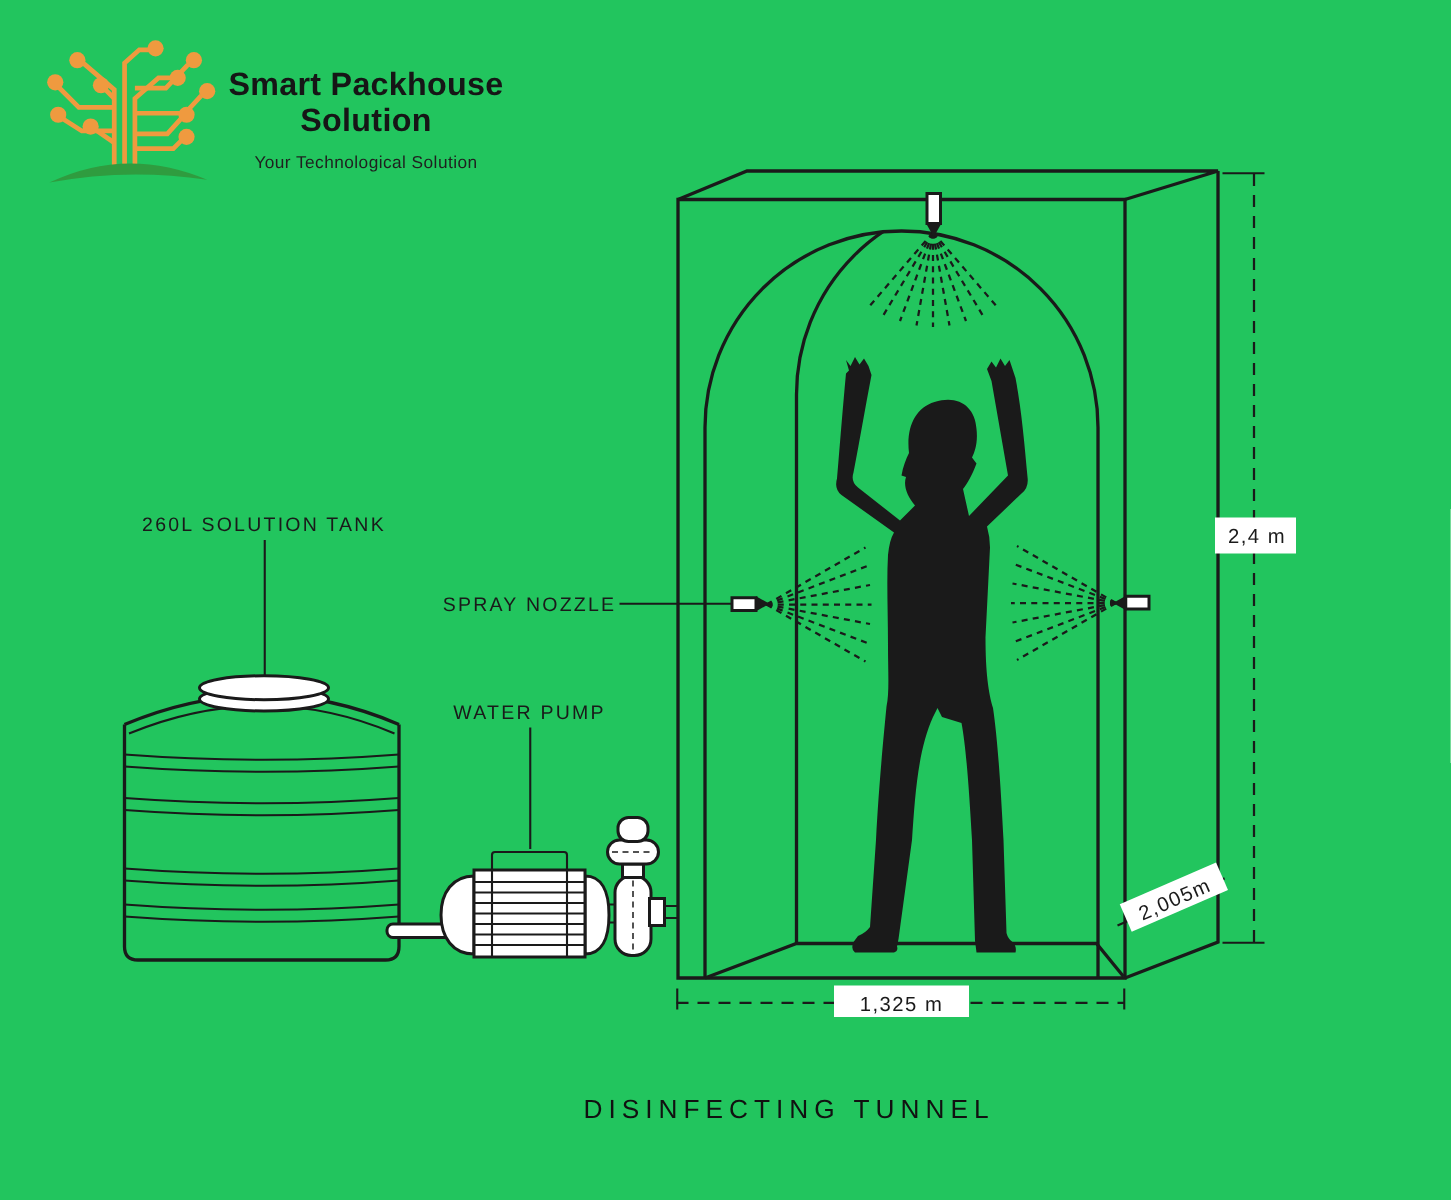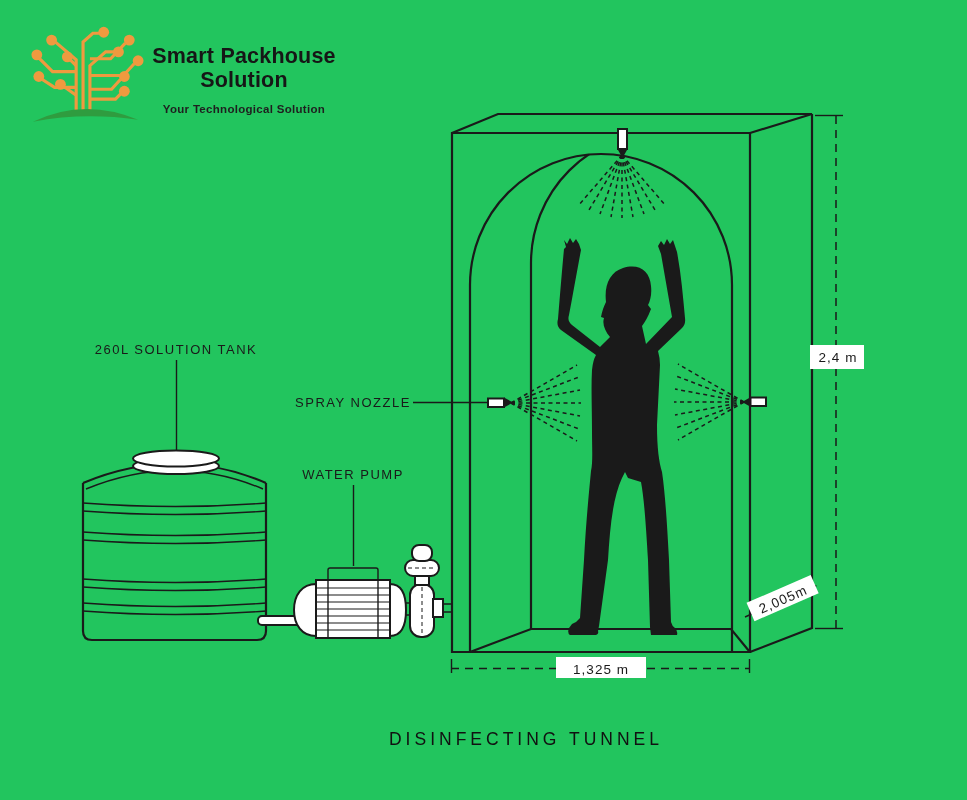--- a/index.html
+++ b/index.html
@@ -6,21 +6,21 @@
   .stage{
     position:relative;width:967px;height:800px;background:#22c55e;overflow:hidden;
     font-family:"Liberation Sans",sans-serif;color:#1a1a1a;padding-left:46px;
   }
   .diagram-svg{position:absolute;left:0;top:0;width:967px;height:800px;}
   
   .logo{position:absolute;left:0;top:0;width:360px;height:140px;}
   .logo-icon{position:absolute;left:27px;top:14px;width:118px;height:124px;}
   .logo-textblock{position:absolute;left:148px;top:44px;width:192px;text-align:center;}
   .logo-title{font-size:21.5px;line-height:24px;font-weight:700;color:#161616;letter-spacing:.2px;}
-  .logo-tagline{margin-top:11px;font-size:11.5px;font-weight:700;color:#1f1f1f;letter-spacing:.3px;}
+  .logo-tagline{margin-top:11px;font-size:11.5px;font-weight:400;color:#1f1f1f;letter-spacing:.3px;}
   
   .diagram-title{
     position:absolute;left:0;right:0;top:729px;text-align:center;
     font-size:17.5px;font-weight:400;letter-spacing:4px;color:#111111;margin-left:39px;
   }
   
   .ln{stroke:#1a1a1a;fill:none;stroke-width:2.2;}
   .ln-thin{stroke:#1a1a1a;fill:none;stroke-width:1.4;}
   .wfill{fill:#ffffff;stroke:#1a1a1a;stroke-width:2;}
   .spray{stroke:#1a1a1a;stroke-width:1.5;stroke-dasharray:4 3.5;fill:none;}

